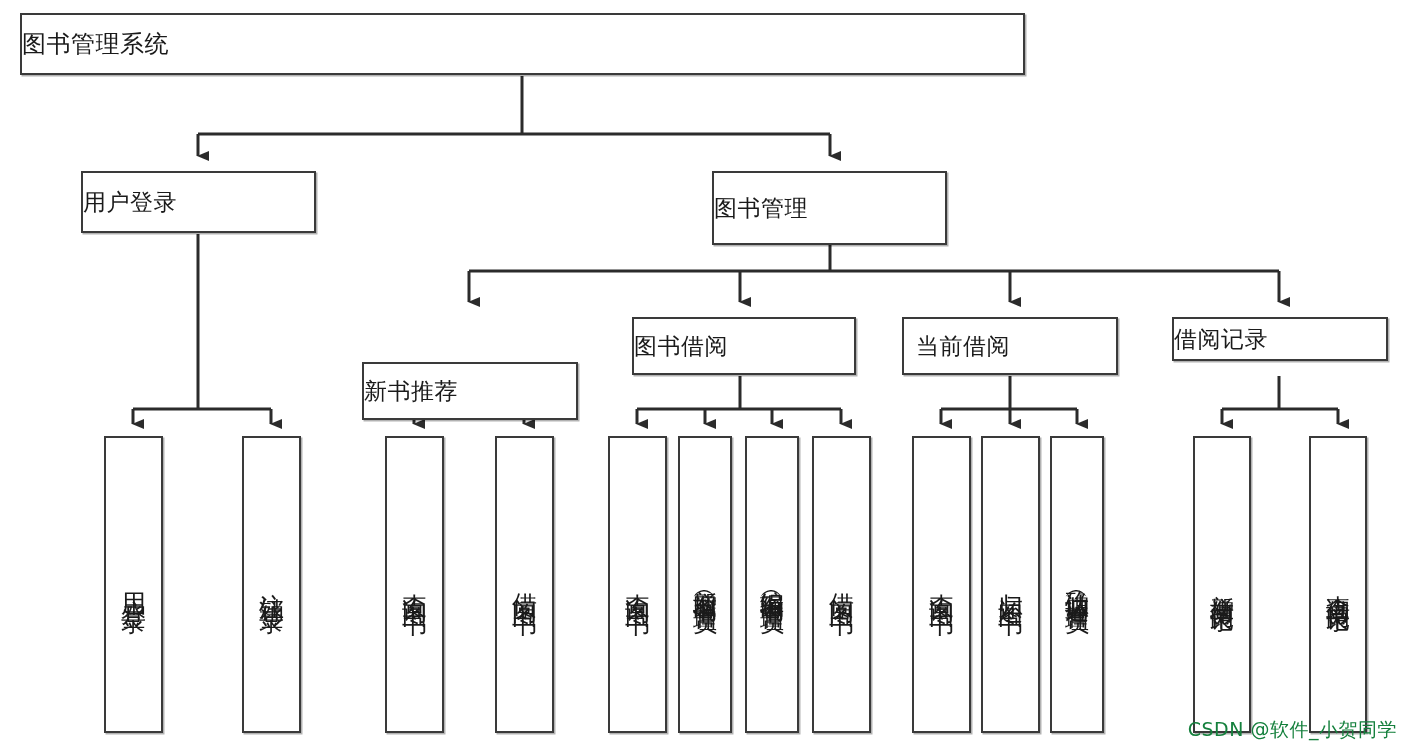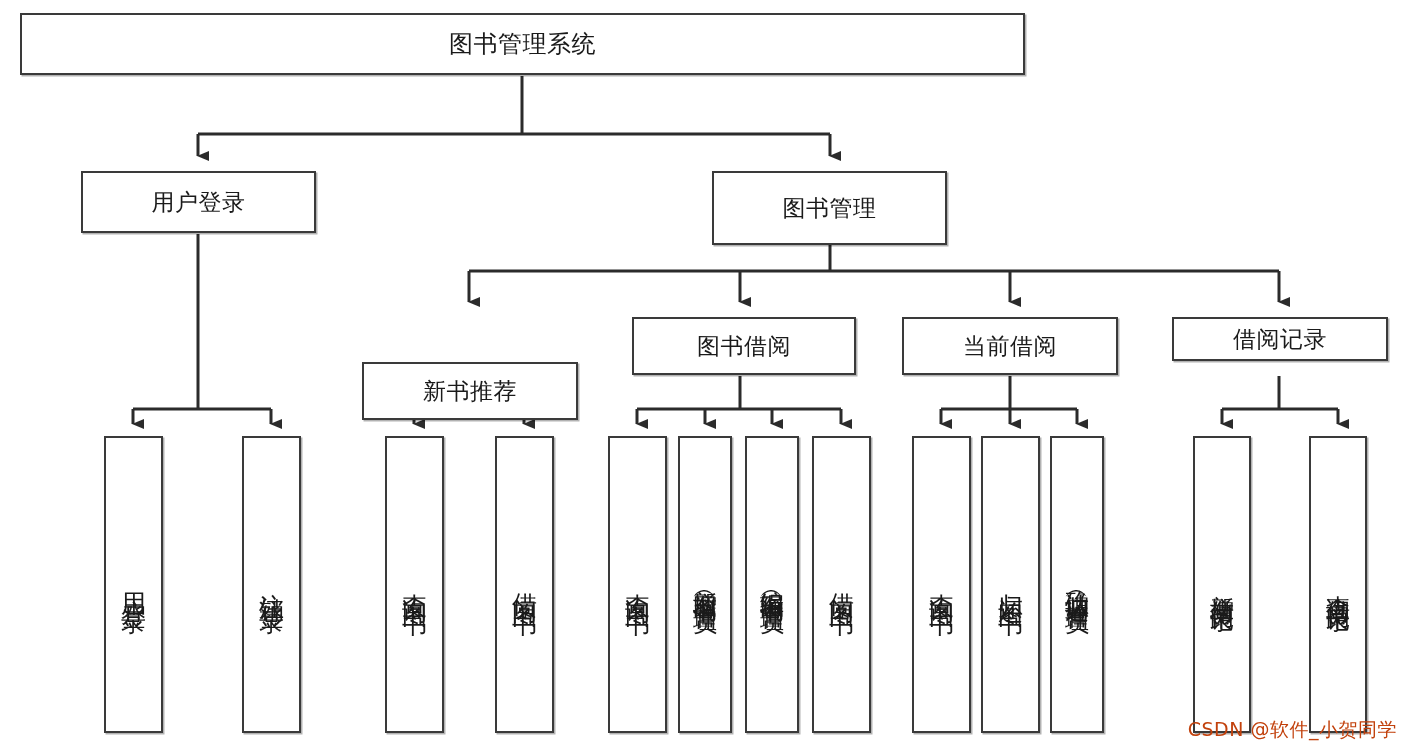--- a/index.html
+++ b/index.html
@@ -19,21 +19,20 @@
     pointer-events:none;
   }
   .node{
     position:absolute;
     box-sizing:border-box;
     background:#ffffff;
     border:2.5px solid #3a3a3a;
     box-shadow:1.5px 1.5px 0 rgba(0,0,0,0.30);
     display:flex;
     align-items:center;
-    justify-content:center;
     color:#1a1a1a;
     z-index:2;
   }
   .node .lbl{
     display:block;
     text-align:center;
     line-height:1.26;
     letter-spacing:0.5px;
   }
   
@@ -59,21 +58,21 @@
   }
   .node.v.tall .lbl{
     font-size:24px;
     letter-spacing:3px;
     max-height:300px;
   }
   .watermark{
     position:absolute;
     right:8px;bottom:4px;
     font-size:19px;
-    color:#c2410c;
+    color:#15803d;
     letter-spacing:0.5px;
     white-space:nowrap;
     z-index:3;
   }
 </style>
 </head>
 <body>
 
 <div id="diagram">
 
@@ -137,21 +136,21 @@
   <div class="node h" style="left:712px;top:171px;width:235px;height:74px;">
     <span class="lbl">图书管理</span>
   </div>
 
   <div class="node h" style="left:362px;top:317px;width:216px;height:58px;margin-top:45px;">
     <span class="lbl">新书推荐</span>
   </div>
   <div class="node h" style="left:632px;top:317px;width:224px;height:58px;">
     <span class="lbl">图书借阅</span>
   </div>
-  <div class="node h" style="left:902px;top:317px;width:216px;height:58px;">
+  <div class="node h" style="left:902px;top:317px;width:216px;height:58px;padding-left:12px;">
     <span class="lbl">当前借阅</span>
   </div>
   <div class="node h" style="left:1172px;top:317px;width:216px;height:44px;">
     <span class="lbl">借阅记录</span>
   </div>
 
   <div class="node v" style="left:104px;top:436px;width:59px;height:297px;">
     <span class="lbl">用户登录</span>
   </div>
   <div class="node v" style="left:242px;top:436px;width:59px;height:297px;">

